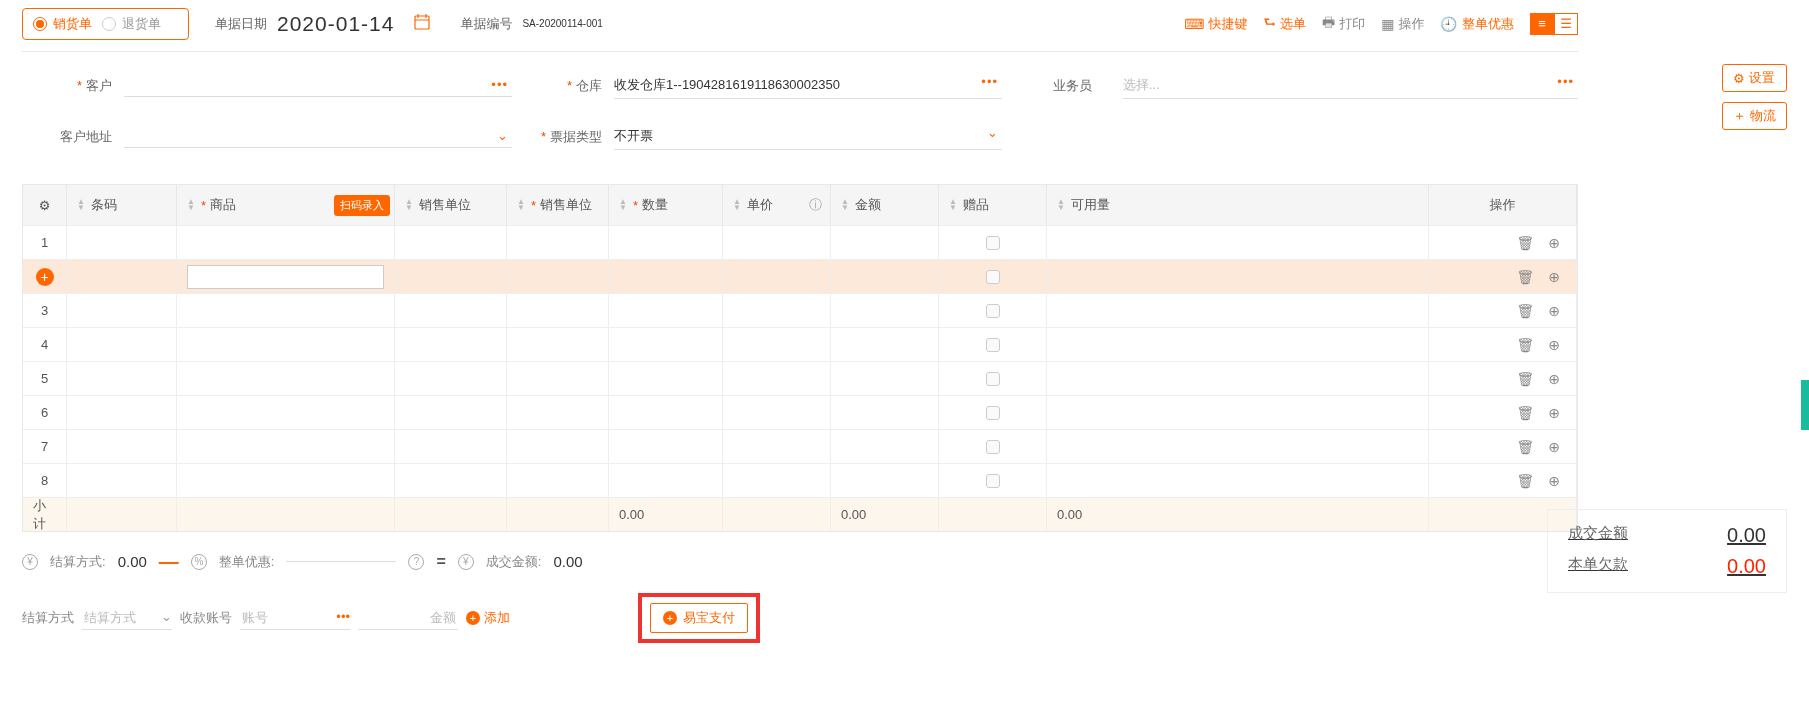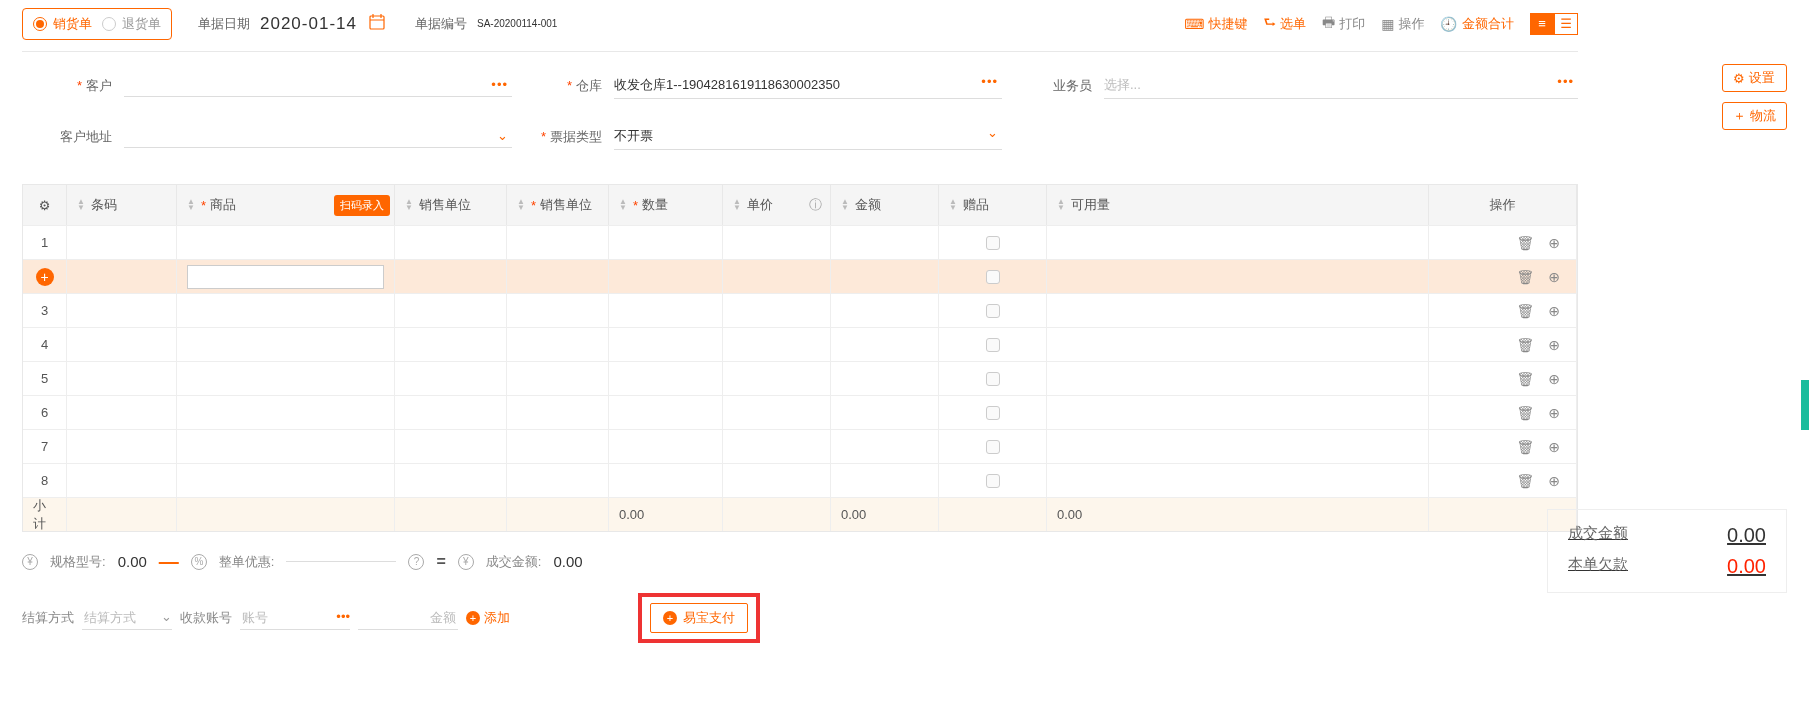--- a/index.html
+++ b/index.html
@@ -3,28 +3,28 @@
 <meta charset="utf-8">
 <style>
 * { box-sizing: border-box; margin: 0; padding: 0; }
 body { font-family: "Microsoft YaHei", Arial, sans-serif; font-size: 13px; color: #333; background: #fff; width: 1809px; }
 .container { width: 1556px; margin-left: 22px; padding-top: 12px; }
 
 
 .topbar { display: flex; align-items: center; height: 40px; border-bottom: 1px solid #e8e8e8; padding-bottom: 16px; }
 .radio-group { display: flex; align-items: center; border: 1px solid #f60; border-radius: 4px; height: 32px; padding: 0 10px; margin-right: 20px; }
 .radio-item { display: flex; align-items: center; margin-right: 10px; cursor: pointer; }
-.radio-item:last-child { margin-right: 0; }
+.radio-item:last-child { margin-right: 17px; }
 .radio-circle { width: 14px; height: 14px; border: 1px solid #ccc; border-radius: 50%; margin-right: 6px; display: inline-flex; align-items: center; justify-content: center; }
 .radio-circle.sel { border-color: #f60; }
 .radio-dot { width: 8px; height: 8px; background: #f60; border-radius: 50%; }
 .radio-label { color: #999; }
 .radio-item.active .radio-label { color: #f60; font-weight: 500; }
 .fld-label { color: #666; margin: 0 10px 0 6px; }
-.date-input { font-size: 17px; color: #333; letter-spacing: 1px; margin-right: 12px; }
+.date-input { font-size: 21px; color: #333; letter-spacing: 1px; margin-right: 20px; }
 .cal-icon { color: #f60; margin-right: 24px; }
 .doc-no { font-size: 10px; color: #333; }
 .spacer { flex: 1; }
 .tb-action { color: #888; margin: 0 8px; cursor: pointer; font-size: 13px; display: inline-flex; align-items: center; }
 .tb-action.or { color: #f60; }
 .tb-action .ico { margin-right: 4px; font-size: 14px; }
 .view-toggle { display: inline-flex; margin-left: 8px; }
 .vt-btn { width: 24px; height: 22px; border: 1px solid #f60; display: flex; align-items: center; justify-content: center; cursor: pointer; }
 .vt-btn.active { background: #f60; color: #fff; }
 .vt-btn:not(.active) { color: #f60; }
@@ -32,21 +32,21 @@
 
 .form-area { padding: 20px 0 10px; }
 .form-row { display: flex; align-items: center; margin-bottom: 24px; }
 .form-cell { display: flex; align-items: center; }
 .form-cell.c1 { width: 490px; }
 .form-cell.c2 { width: 490px; }
 .form-cell.c3 { flex: 1; }
 .flabel { width: 90px; text-align: right; color: #666; margin-right: 12px; }
 .req { color: #f40; margin-right: 4px; }
 .finput { flex: 1; border-bottom: 1px solid #ddd; padding: 4px 0; min-height: 22px; color: #333; position: relative; }
-.finput.ph { color: #bbb; }
+.finput.ph { color: #bbb; margin-left: 19px; }
 .more-dots { position: absolute; right: 4px; top: 2px; color: #f60; cursor: pointer; letter-spacing: 1px; }
 .chev { position: absolute; right: 4px; top: 2px; color: #f60; cursor: pointer; }
 
 
 .side-btns { position: absolute; right: 22px; top: 64px; display: flex; flex-direction: column; gap: 10px; }
 .side-btn { border: 1px solid #f60; color: #f60; padding: 4px 10px; border-radius: 3px; cursor: pointer; font-size: 13px; display: flex; align-items: center; }
 .side-btn .ico { margin-right: 4px; }
 
 
 .tbl { border: 1px solid #e8e8e8; }
@@ -158,21 +158,21 @@
     <span class="tb-action">
         <span class="ico">🖶</span>
         <span>打印</span>
       </span>
     <span class="tb-action">
         <span class="ico">▦</span>
         <span>操作</span>
       </span>
     <span class="tb-action or">
         <span class="ico">🕘</span>
-        <span>金额合计</span>
+        <span>整单优惠</span>
       </span>
     <span class="view-toggle">
       <span class="vt-btn active">≡</span>
       <span class="vt-btn">☰</span>
     </span>
   </div>
 
   <div class="side-btns">
     <div class="side-btn">
         <span class="ico">⚙</span>
@@ -425,21 +425,21 @@
           <div class="td td-amount">0.00</div>
           <div class="td td-gift"></div>
           <div class="td td-avail">0.00</div>
           <div class="td td-op"></div>
         </div>
       </div>
   </div>
 
   <div class="bottom">
     <span class="circled">¥</span>
-    <span class="b-label">规格型号:</span>
+    <span class="b-label">结算方式:</span>
     <span class="b-strong">0.00</span>
     <span class="minus">—</span>
     <span class="circled">%</span>
     <span class="b-label">整单优惠:</span>
     <span style="width:110px;border-bottom:1px solid #ddd;"></span>
     <span class="circled">?</span>
     <span class="eq">=</span>
     <span class="circled">¥</span>
     <span class="b-label">成交金额:</span>
     <span class="b-strong">0.00</span>

